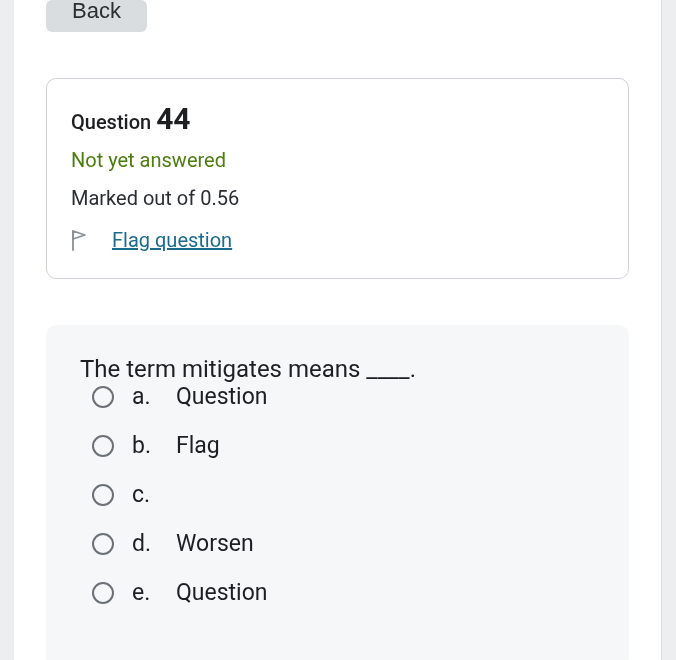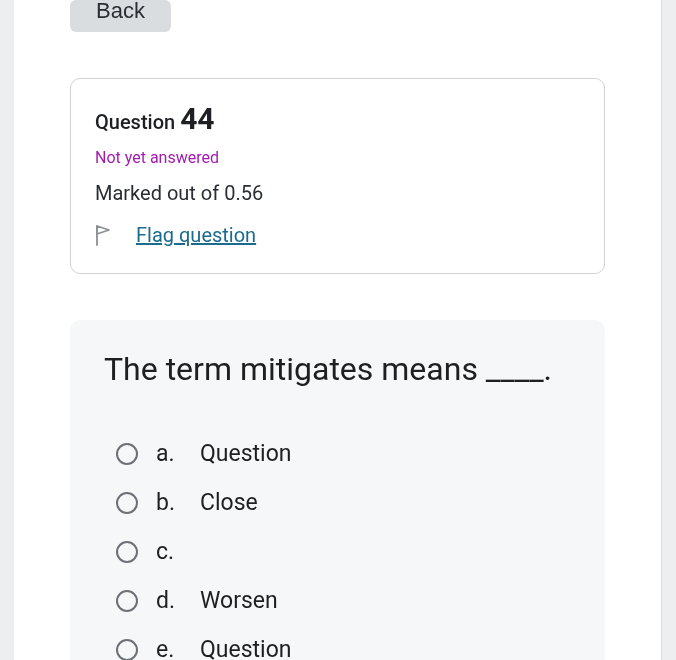--- a/index.html
+++ b/index.html
@@ -7,21 +7,21 @@
       font-family: -apple-system, BlinkMacSystemFont, "Segoe UI", Roboto, Helvetica, Arial, sans-serif;
       background: #eceef0;
       width: 676px;
       height: 660px;
       overflow: hidden;
     }
     .page-wrap {
       background: #fff;
       margin: 0 14px;
       height: 100%;
-      padding: 0 56px;
+      padding: 0 32px;
       border-right: 1px solid #ddd;
       position: relative;
     }
     .back-button {
       display: inline-block;
       background: #d9dde0;
       color: #2a2e33;
       font-size: 22px;
       font-weight: 400;
       padding: 0 26px 10px 26px;
@@ -39,22 +39,22 @@
       margin-bottom: 46px;
     }
     .q-label-line {
       font-size: 20px;
       color: #1d1f22;
       margin-bottom: 12px;
     }
     .q-label-word { font-weight: 500; }
     .q-number { font-size: 30px; font-weight: 700; color: #1d1f22; }
     .status-line {
-      font-size: 16px;
-      color: #a21caf;
+      font-size: 20px;
+      color: #4d7c0f;
       margin: 10px 0 14px;
     }
     .marked-line {
       font-size: 20px;
       color: #2a2e33;
       margin-bottom: 18px;
     }
     .flag-row {
       display: flex;
       align-items: center;
@@ -69,23 +69,22 @@
       color: #1a6b8e;
       text-decoration: underline;
       cursor: pointer;
     }
     .question-card {
       background: #f6f7f8;
       border-radius: 10px;
       padding: 30px 34px 40px;
     }
     .question-text {
-      font-size: 32px;
+      font-size: 24px;
       color: #1d1f22;
-      margin-bottom: 52px;
       font-weight: 400;
     }
     .options {
       padding-left: 12px;
     }
     .option-row {
       display: flex;
       align-items: center;
       gap: 18px;
       font-size: 23px;
@@ -135,21 +134,21 @@
     <div class="question-text">The term mitigates means ____.</div>
     <div class="options">
       <label class="option-row">
         <span class="radio"></span>
         <span class="opt-letter">a.</span>
         <span class="opt-text">Question</span>
       </label>
       <label class="option-row">
         <span class="radio"></span>
         <span class="opt-letter">b.</span>
-        <span class="opt-text">Close</span>
+        <span class="opt-text">Flag</span>
       </label>
       <label class="option-row">
         <span class="radio"></span>
         <span class="opt-letter">c.</span>
       </label>
       <label class="option-row">
         <span class="radio"></span>
         <span class="opt-letter">d.</span>
         <span class="opt-text">Worsen</span>
       </label>

